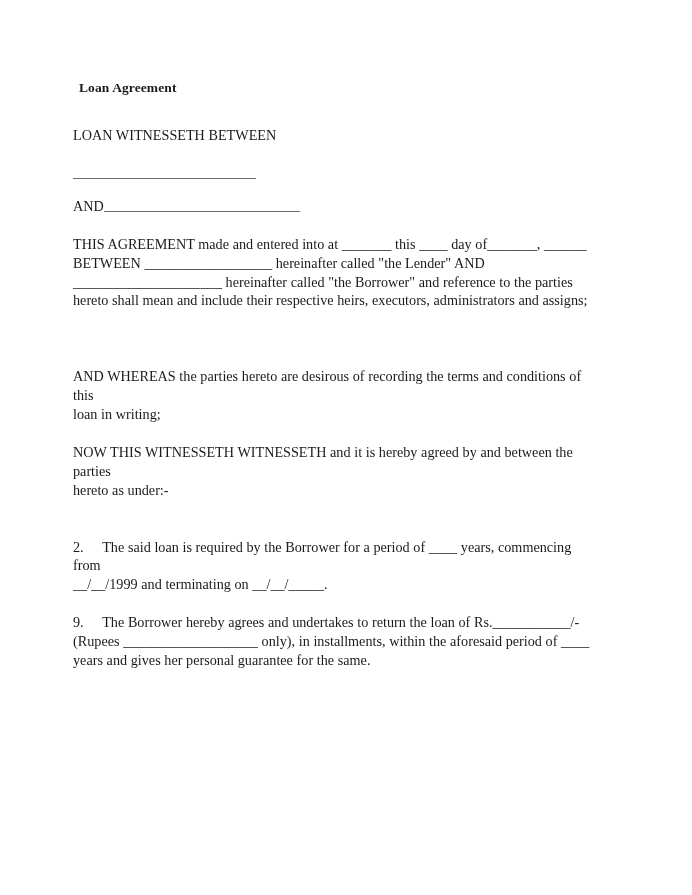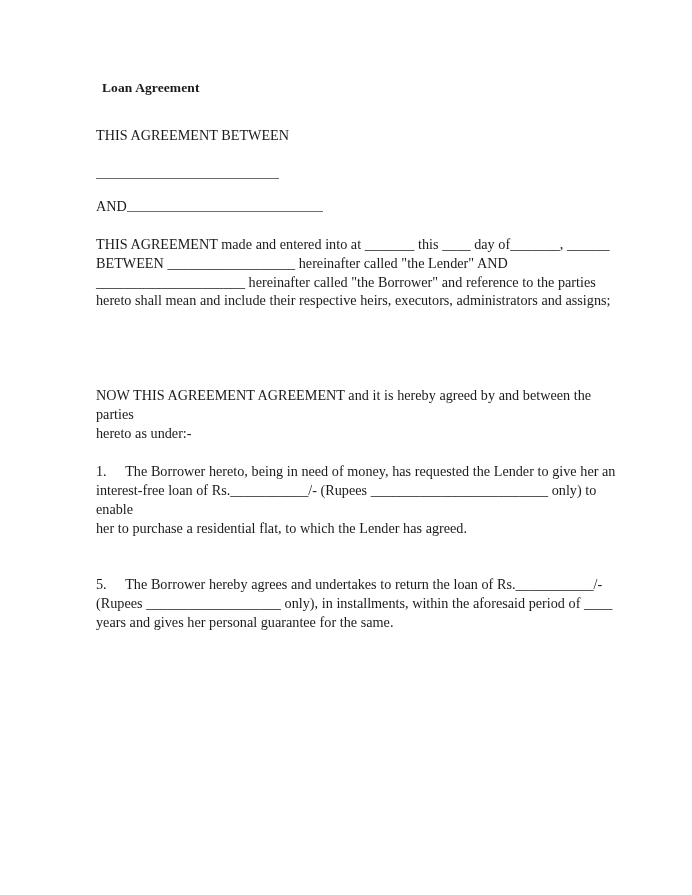--- a/index.html
+++ b/index.html
@@ -17,21 +17,21 @@
   .page {
     position: relative;
     width: 692px;
     height: 895px;
     background: #ffffff;
     box-sizing: border-box;
     overflow: hidden;
   }
   .content {
     position: absolute;
-    left: 96px;
+    left: 73px;
     top: 80px;
     width: 522px;
   }
   .doc-title {
     font-size: 13.5px;
     font-weight: bold;
     letter-spacing: 0.1px;
     margin: 0 0 0 6px;
     line-height: 1.2;
   }
@@ -66,21 +66,21 @@
 </head>
 <body>
 
 <div class="page">
   <div class="content">
 
     <div class="doc-title">Loan Agreement</div>
 
     <div class="spacer-lg"></div>
 
-    <div class="para">THIS AGREEMENT BETWEEN</div>
+    <div class="para">LOAN WITNESSETH BETWEEN</div>
 
     <div class="spacer-md"></div>
 
     <div class="blank-line-row">
       <span class="rule rule-1"></span>
     </div>
 
     <div class="spacer-sm"></div>
 
     <div class="blank-line-row">
@@ -95,35 +95,36 @@
 hereto shall mean and include their respective heirs, executors, administrators and assigns;</div>
 
     <div class="spacer-md"></div>
 
 
     <div class="spacer-md"></div>
 
 
     <div class="spacer-md"></div>
 
+    <div class="para">AND WHEREAS the parties hereto are desirous of recording the terms and conditions of this
+loan in writing;</div>
 
     <div class="spacer-md"></div>
 
-    <div class="para">NOW THIS AGREEMENT AGREEMENT and it is hereby agreed by and between the parties
+    <div class="para">NOW THIS WITNESSETH WITNESSETH and it is hereby agreed by and between the parties
 hereto as under:-</div>
-
-    <div class="spacer-md"></div>
-
-    <div class="para">1.	The Borrower hereto, being in need of money, has requested the Lender to give her an
-interest-free loan of Rs.___________/- (Rupees _________________________ only) to enable
-her to purchase a residential flat, to which the Lender has agreed.</div>
 
     <div class="spacer-md"></div>
 
 
     <div class="spacer-md"></div>
 
-    <div class="para">5.	The Borrower hereby agrees and undertakes to return the loan of Rs.___________/-
+    <div class="para">2.	The said loan is required by the Borrower for a period of ____ years, commencing from
+__/__/1999 and terminating on __/__/_____.</div>
+
+    <div class="spacer-md"></div>
+
+    <div class="para">9.	The Borrower hereby agrees and undertakes to return the loan of Rs.___________/-
 (Rupees ___________________ only), in installments, within the aforesaid period of ____
 years and gives her personal guarantee for the same.</div>
 
   </div>
 </div>
 
 </body></html>

